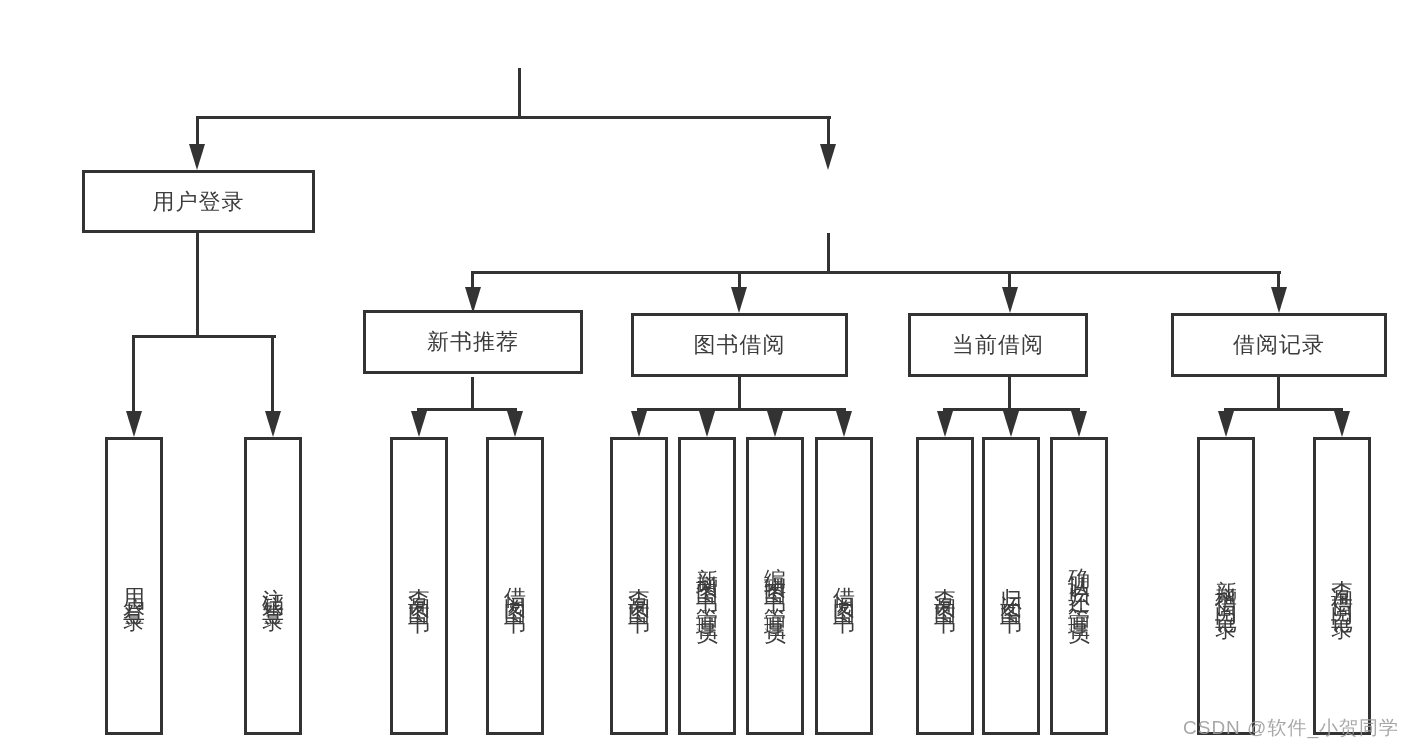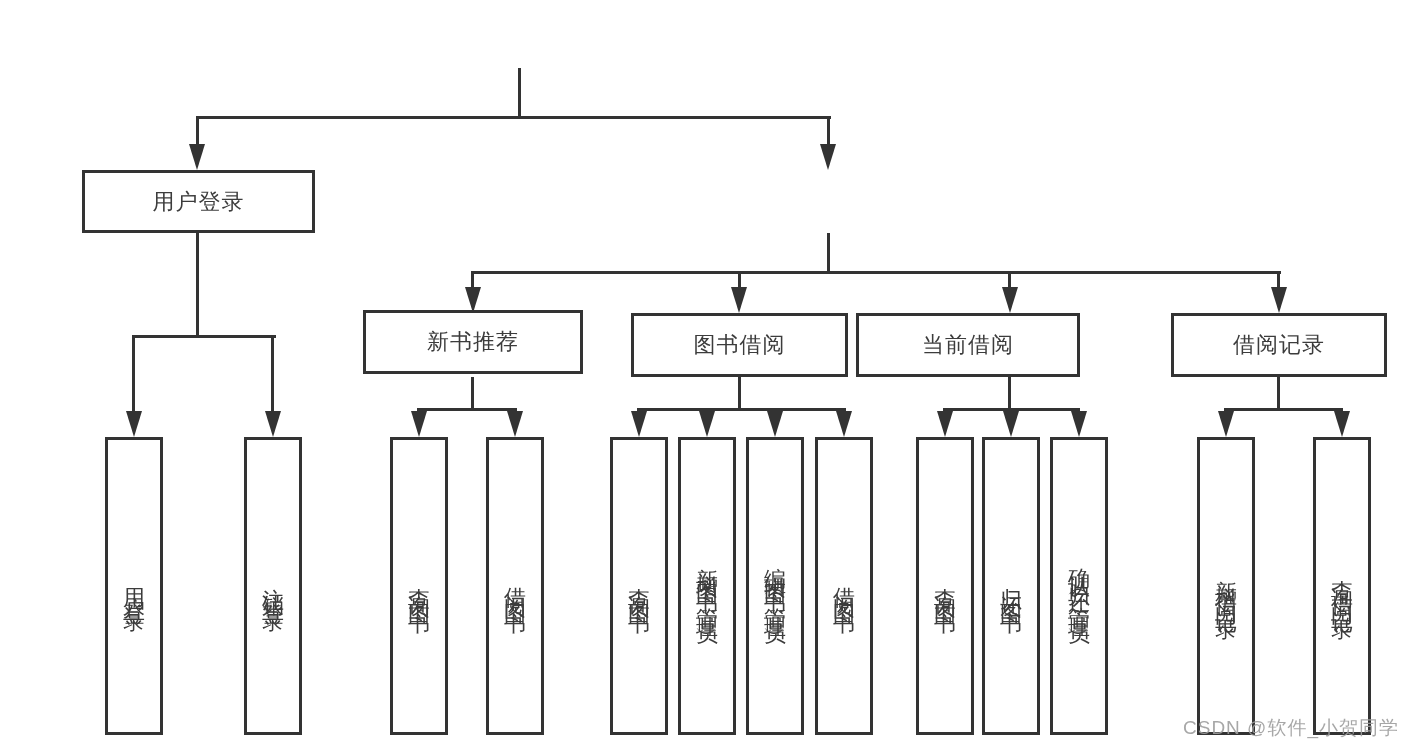--- a/index.html
+++ b/index.html
@@ -90,21 +90,21 @@
   <div class="arrow" style="left:731px;top:287px"></div>
   <div class="arrow" style="left:1002px;top:287px"></div>
   <div class="arrow" style="left:1271px;top:287px"></div>
 
   <div class="box" style="left:363px;top:310px;width:220px;height:64px">
     <span>新书推荐</span>
   </div>
   <div class="box" style="left:631px;top:313px;width:217px;height:64px">
     <span>图书借阅</span>
   </div>
-  <div class="box" style="left:856px;top:313px;width:224px;height:64px">
+  <div class="box" style="left:908px;top:313px;width:180px;height:64px">
     <span>当前借阅</span>
   </div>
   <div class="box" style="left:1171px;top:313px;width:216px;height:64px">
     <span>借阅记录</span>
   </div>
 
   <div class="vline" style="left:471px;top:377px;height:34px"></div>
   <div class="vline" style="left:738px;top:377px;height:34px"></div>
   <div class="vline" style="left:1008px;top:377px;height:34px"></div>
   <div class="vline" style="left:1277px;top:377px;height:34px"></div>

